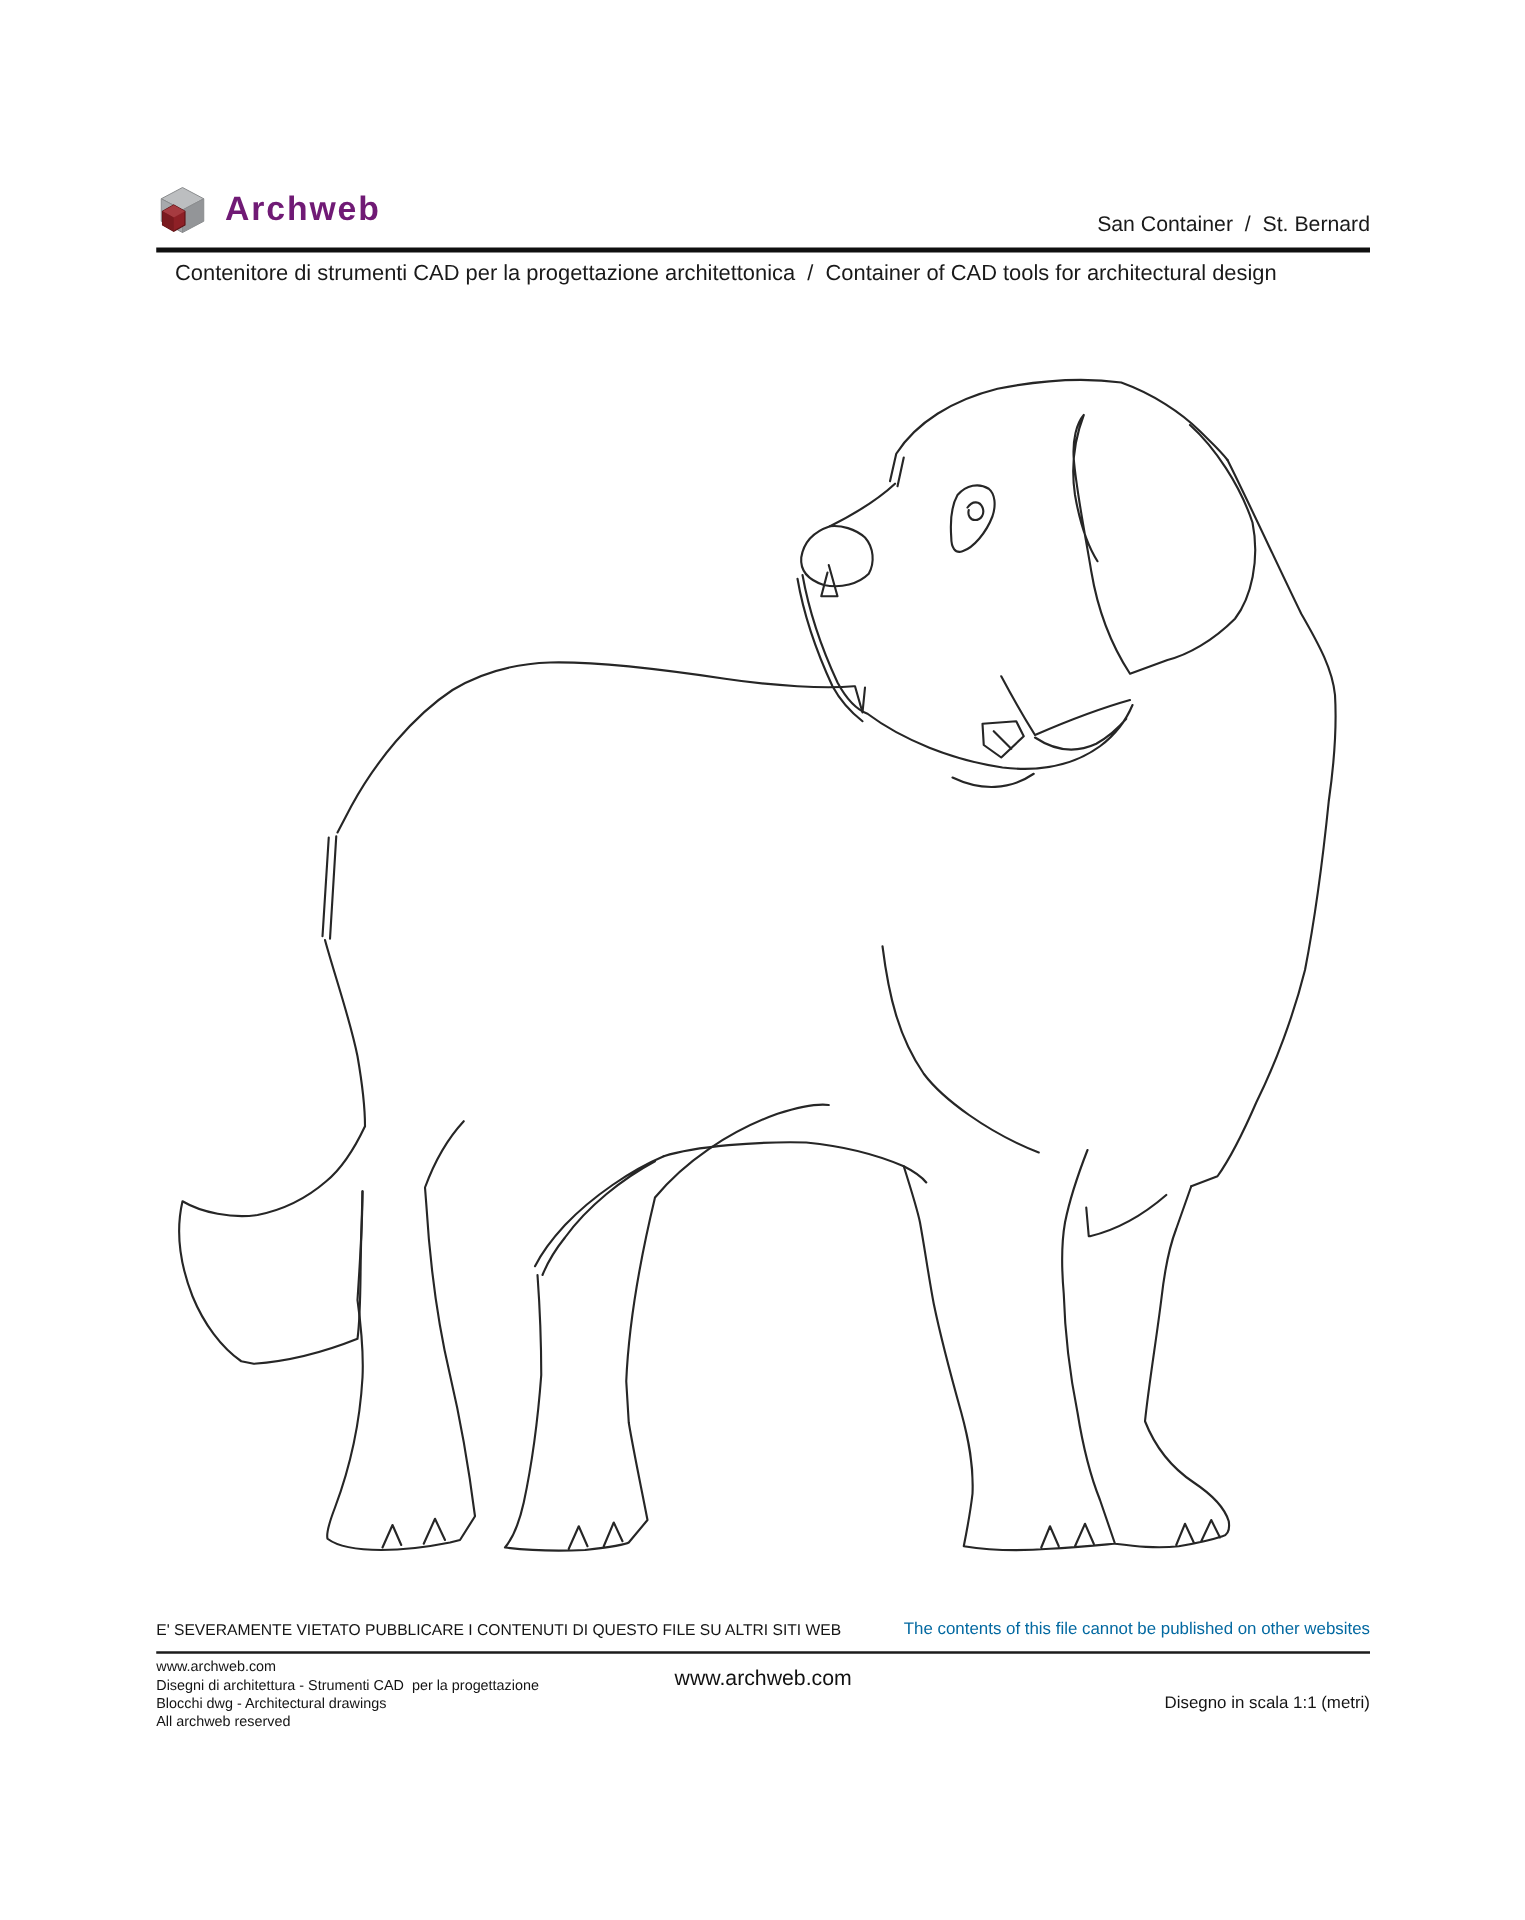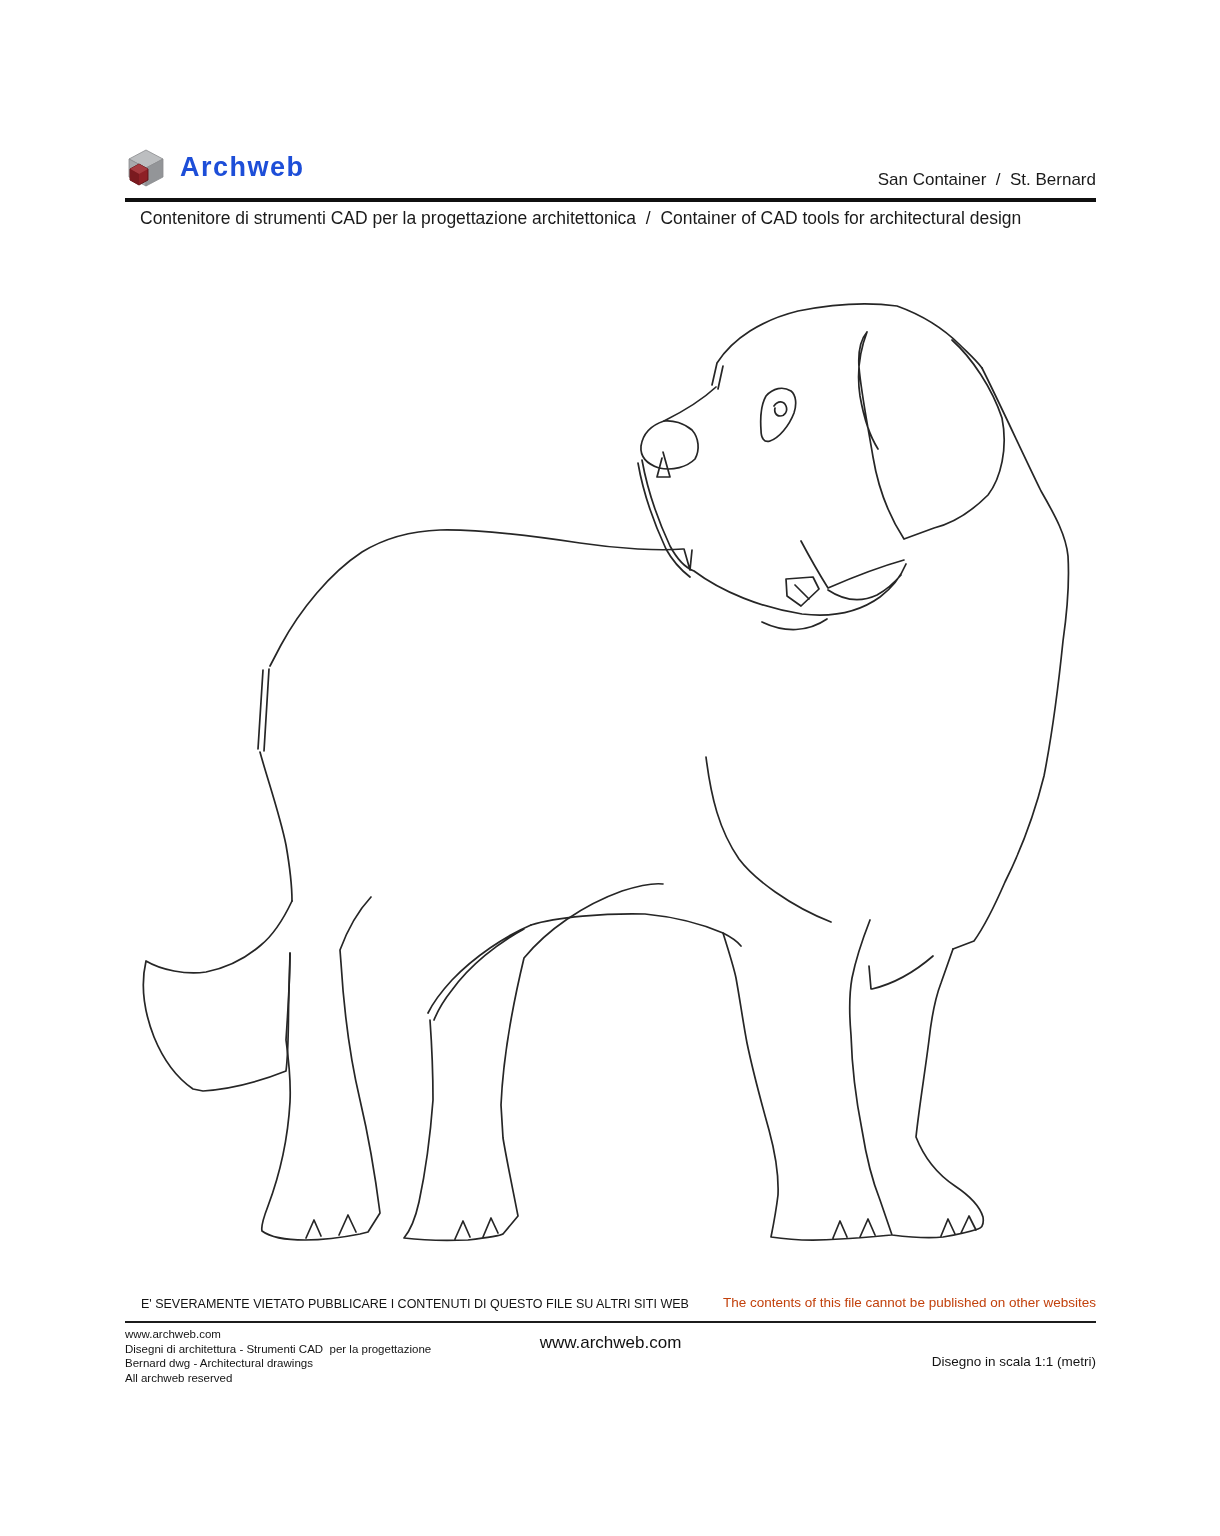--- a/index.html
+++ b/index.html
@@ -6,35 +6,35 @@
   body{
     width:1220px;height:1536px;position:relative;background:#ffffff;
     font-family:"Liberation Sans", sans-serif;color:#1a1a1a;overflow:hidden;
   }
   .abs{position:absolute;}
   
   .brand-row{left:125px;top:146px;width:971px;height:48px;}
   .logo{position:absolute;left:0;top:2px;width:42px;height:44px;}
   .brand-name{
     position:absolute;left:55px;top:6px;font-size:27px;font-weight:bold;
-    color:#1d4ed8;letter-spacing:1.5px;white-space:pre;
+    color:#701a75;letter-spacing:1.5px;white-space:pre;
   }
   .subject{
     position:absolute;right:0;bottom:4px;font-size:17px;color:#1a1a1a;white-space:pre;
   }
   .header-rule{left:125px;top:198px;width:971px;height:4px;background:#101010;}
   .tagline{
     left:140px;top:208px;width:1000px;font-size:17.5px;color:#1a1a1a;white-space:pre;
   }
   
   .drawing-area{left:0;top:240px;width:1220px;height:1040px;}
   .drawing-area svg{display:block;width:100%;height:100%;}
   
-  .disclaimer-it{left:141px;top:1297px;font-size:12.5px;white-space:pre;color:#141414;}
-  .disclaimer-en{right:124px;top:1295px;font-size:13.5px;text-align:right;white-space:pre;color:#c2410c;}
+  .disclaimer-it{left:125px;top:1297px;font-size:12.5px;white-space:pre;color:#141414;}
+  .disclaimer-en{right:124px;top:1295px;font-size:13.5px;text-align:right;white-space:pre;color:#0369a1;}
   .footer-rule{left:125px;top:1321px;width:971px;height:2px;background:#1c1c1c;}
   .info-block{left:125px;top:1327px;font-size:11.5px;line-height:14.5px;color:#141414;}
   .info-block div{white-space:pre;}
   .center-url{left:125px;top:1333px;width:971px;text-align:center;font-size:17px;color:#111;}
   .scale-note{right:124px;top:1354px;font-size:13.5px;text-align:right;color:#141414;white-space:pre;}
 </style>
 </head>
 <body>
 
 <div class="abs brand-row">
@@ -128,18 +128,18 @@
   </svg>
 </div>
 
 <div class="abs disclaimer-it">E' SEVERAMENTE VIETATO PUBBLICARE I CONTENUTI DI QUESTO FILE SU ALTRI SITI WEB</div>
 <div class="abs disclaimer-en">The contents of this file cannot be published on other websites</div>
 <div class="abs footer-rule"></div>
 
 <div class="abs info-block">
   <div>www.archweb.com</div>
   <div>Disegni di architettura - Strumenti CAD  per la progettazione</div>
-  <div>Bernard dwg - Architectural drawings</div>
+  <div>Blocchi dwg - Architectural drawings</div>
   <div>All archweb reserved</div>
 </div>
 
 <div class="abs center-url">www.archweb.com</div>
 <div class="abs scale-note">Disegno in scala 1:1 (metri)</div>
 
 </body></html>

